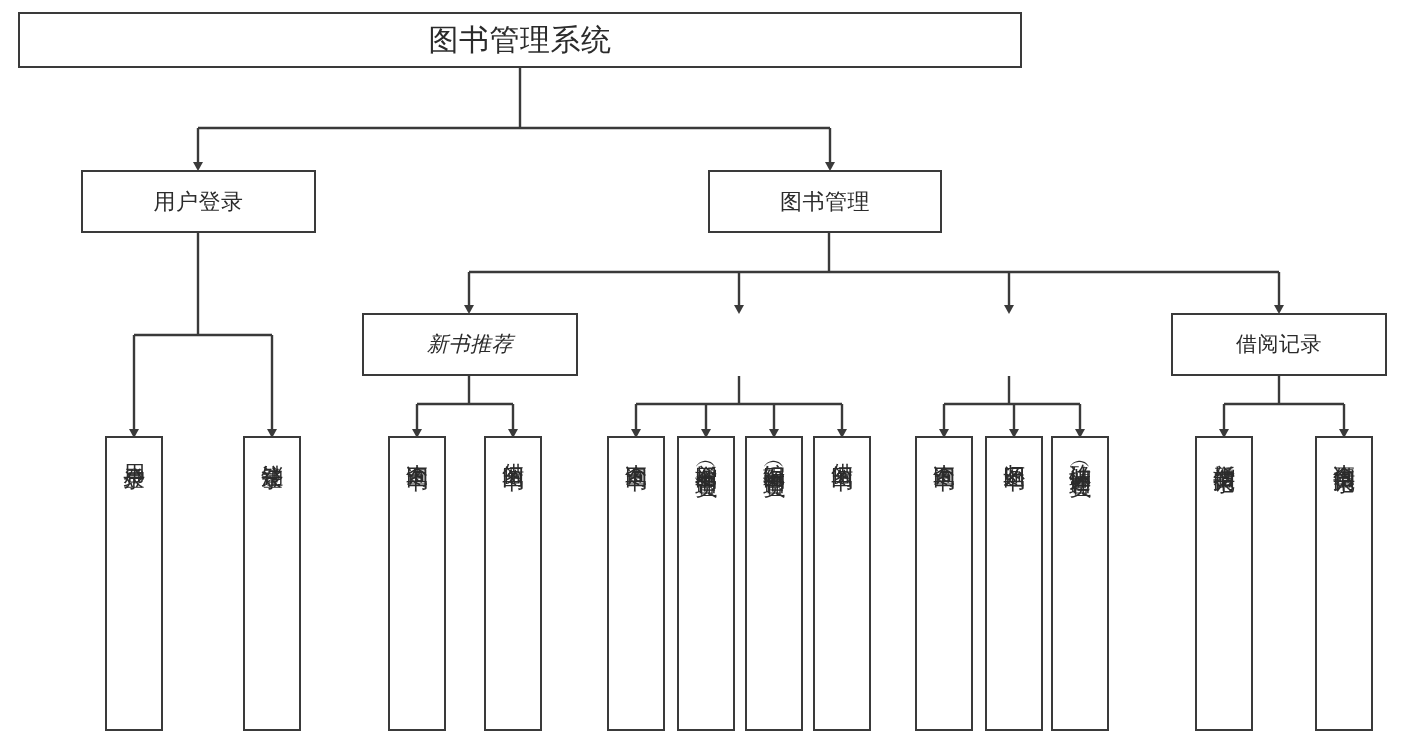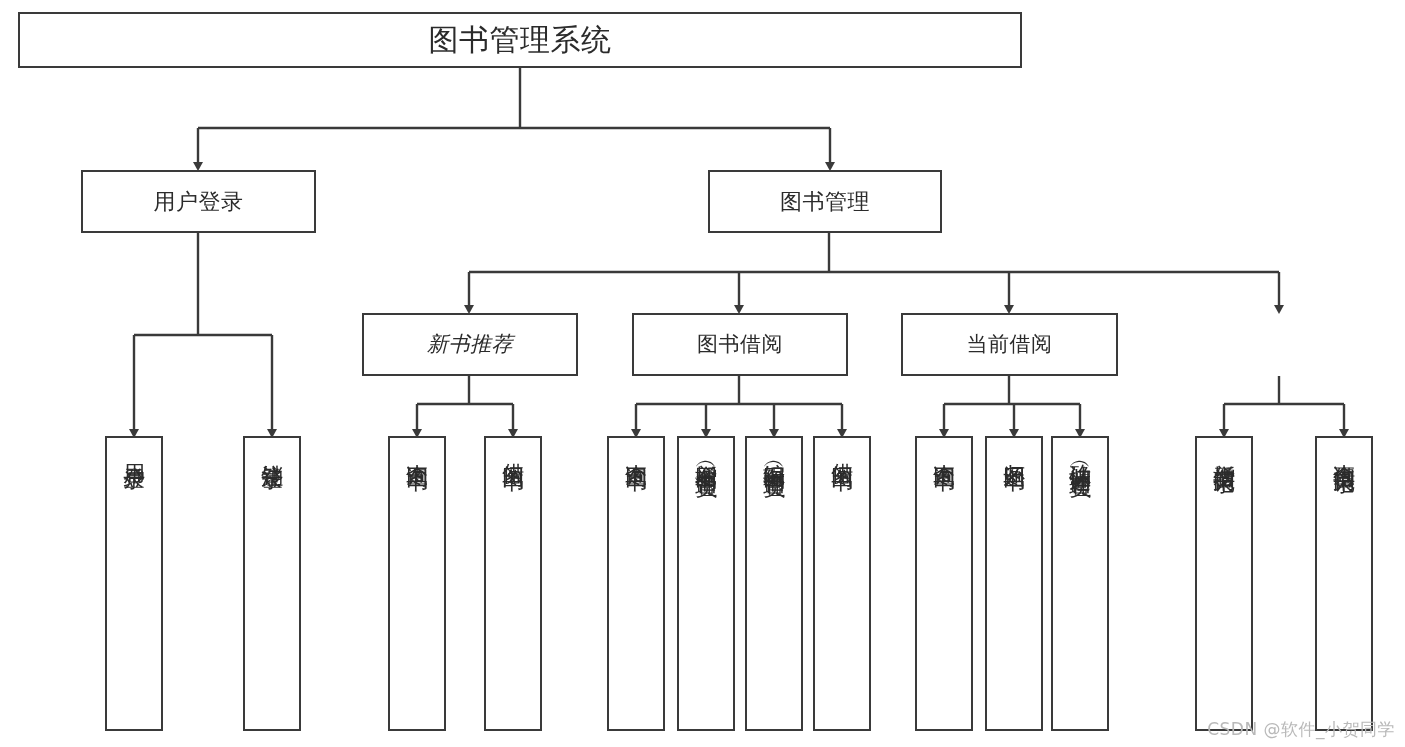--- a/index.html
+++ b/index.html
@@ -134,25 +134,22 @@
   <div class="node level2" style="left:81px; top:170px; width:235px; height:63px;">
     <span class="node-label">用户登录</span>
   </div>
   <div class="node level2" style="left:708px; top:170px; width:234px; height:63px;">
     <span class="node-label">图书管理</span>
   </div>
 
   <div class="node level3" style="left:362px; top:313px; width:216px; height:63px;font-style:italic;">
     <span class="node-label">新书推荐</span>
   </div>
-  <div class="node level3" style="left:632px; top:313px; width:216px; height:63px;">
-    <span class="node-label">图书借阅</span>
-  </div>
-  <div class="node level3" style="left:901px; top:313px; width:217px; height:63px;">
-    <span class="node-label">当前借阅</span>
+  <div class="node level3" style="left:1171px; top:313px; width:216px; height:63px;">
+    <span class="node-label">借阅记录</span>
   </div>
 
   <div class="node leaf" style="left:105px; top:436px; width:58px; height:295px;">
     <span class="node-label">用户登录</span>
   </div>
   <div class="node leaf" style="left:243px; top:436px; width:58px; height:295px;">
     <span class="node-label">注销登录</span>
   </div>
 
   <div class="node leaf" style="left:388px; top:436px; width:58px; height:295px;">
@@ -185,15 +182,14 @@
     <span class="node-label">确认归还（管理员）</span>
   </div>
 
   <div class="node leaf tall" style="left:1195px; top:436px; width:58px; height:295px;">
     <span class="node-label">新增借阅记录</span>
   </div>
   <div class="node leaf tall" style="left:1315px; top:436px; width:58px; height:295px;">
     <span class="node-label">查询借阅记录</span>
   </div>
 
-  <div id="watermark">CSDN @软件_小贺同学</div>
 
 </div>
 
 </body></html>

